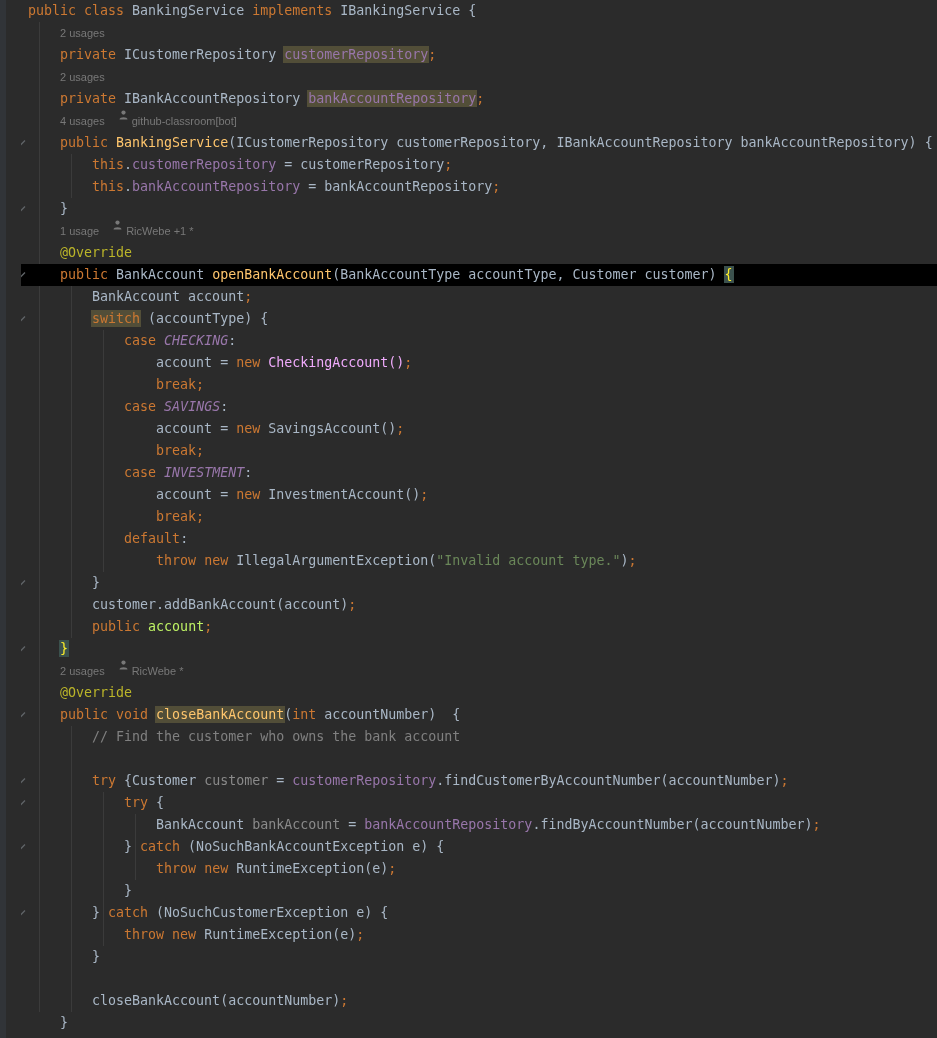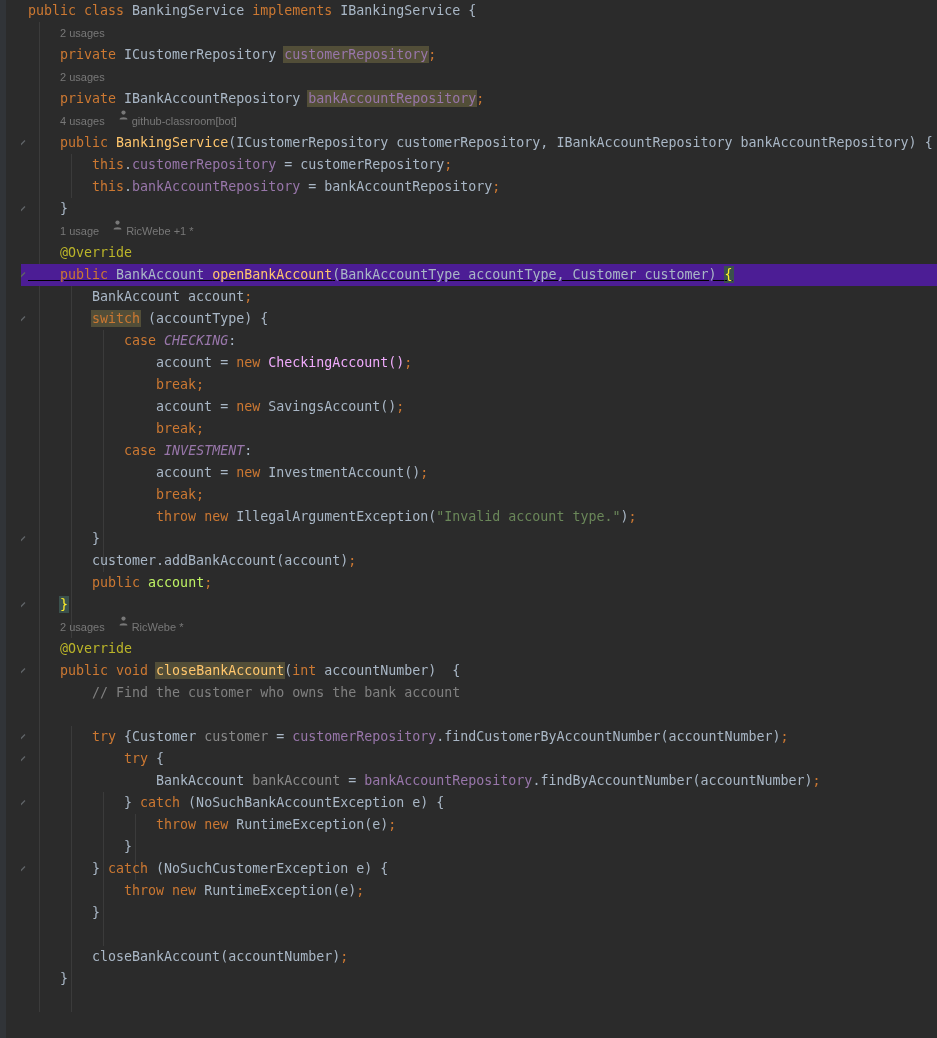--- a/index.html
+++ b/index.html
@@ -51,35 +51,37 @@
       <div class="line"><span class="tok-p" style="color: rgb(169, 183, 198);">        </span><span class="tok-k" style="color: rgb(204, 120, 50);">this</span><span class="tok-p" style="color: rgb(169, 183, 198);">.</span><span class="tok-f" style="color: rgb(152, 118, 170);">customerRepository</span><span class="tok-p" style="color: rgb(169, 183, 198);"> = customerRepository</span><span class="tok-k" style="color: rgb(204, 120, 50);">;</span></div>
       <div class="line"><span class="tok-p" style="color: rgb(169, 183, 198);">        </span><span class="tok-k" style="color: rgb(204, 120, 50);">this</span><span class="tok-p" style="color: rgb(169, 183, 198);">.</span><span class="tok-f" style="color: rgb(152, 118, 170);">bankAccountRepository</span><span class="tok-p" style="color: rgb(169, 183, 198);"> = bankAccountRepository</span><span class="tok-k" style="color: rgb(204, 120, 50);">;</span></div>
       <div class="line"><span class="fold"><svg width="10" height="7" viewBox="0 0 10 7">
             <path d="M1 1.5 L5 5.5 L9 1.5" fill="none" stroke="#5f6367" stroke-width="1.3"></path>
           </svg></span><span class="tok-p" style="color: rgb(169, 183, 198);">    }</span></div>
       <div class="line inlay" style="color: rgb(120, 120, 120);"><span class="cnt">1 usage</span><span class="person"><svg width="9" height="10" viewBox="0 0 9 10">
             <circle cx="4.5" cy="2.6" r="2.1" fill="#787878"></circle>
             <path d="M0.5 9.5 C0.5 6.6 8.5 6.6 8.5 9.5 Z" fill="#787878"></path>
           </svg></span><span>RicWebe +1 *</span></div>
       <div class="line"><span class="tok-p" style="color: rgb(169, 183, 198);">    </span><span class="tok-a" style="color: rgb(187, 181, 41);">@Override</span></div>
-      <div class="line" style="background: #4c1d95; text-decoration: underline;"><span class="fold"><svg width="10" height="7" viewBox="0 0 10 7">
+      <div class="line" style="background: #000000;"><span class="fold"><svg width="10" height="7" viewBox="0 0 10 7">
             <path d="M1 1.5 L5 5.5 L9 1.5" fill="none" stroke="#5f6367" stroke-width="1.3"></path>
           </svg></span><span class="tok-p" style="color: rgb(169, 183, 198);">    </span><span class="tok-k" style="color: rgb(204, 120, 50);">public </span><span class="tok-p" style="color: rgb(169, 183, 198);">BankAccount </span><span class="tok-m" style="color: rgb(255, 198, 109);">openBankAccount</span><span class="tok-p" style="color: rgb(169, 183, 198);">(BankAccountType accountType, Customer customer) </span><span class="tok-p" style="color: rgb(255, 239, 40); background: rgb(59, 81, 77); box-shadow: rgb(59, 81, 77) 0px 0px 0px 1px;">{</span><span class="caret" style="background: rgb(255, 255, 255);"></span></div>
       <div class="line"><span class="tok-p" style="color: rgb(169, 183, 198);">        BankAccount account</span><span class="tok-k" style="color: rgb(204, 120, 50);">;</span></div>
       <div class="line"><span class="fold"><svg width="10" height="7" viewBox="0 0 10 7">
             <path d="M1 1.5 L5 5.5 L9 1.5" fill="none" stroke="#5f6367" stroke-width="1.3"></path>
           </svg></span><span class="tok-p" style="color: rgb(169, 183, 198);">        </span><span class="tok-k hl" style="color: rgb(204, 120, 50); background: rgb(82, 78, 56);">switch</span><span class="tok-p" style="color: rgb(169, 183, 198);"> (accountType) {</span></div>
       <div class="line"><span class="tok-p" style="color: rgb(169, 183, 198);">            </span><span class="tok-k" style="color: rgb(204, 120, 50);">case </span><span class="tok-e" style="color: rgb(152, 118, 170);">CHECKING</span><span class="tok-p" style="color: rgb(169, 183, 198);">:</span></div>
       <div class="line"><span class="tok-p" style="color: rgb(169, 183, 198);">                account = </span><span class="tok-k" style="color: rgb(204, 120, 50);">new</span><span class="tok-p" style="color: #f0abfc;"> CheckingAccount()</span><span class="tok-k" style="color: rgb(204, 120, 50);">;</span></div>
       <div class="line"><span class="tok-p" style="color: rgb(169, 183, 198);">                </span><span class="tok-k" style="color: rgb(204, 120, 50);">break;</span></div>
+      <div class="line"><span class="tok-p" style="color: rgb(169, 183, 198);">            </span><span class="tok-k" style="color: rgb(204, 120, 50);">case </span><span class="tok-e" style="color: rgb(152, 118, 170);">SAVINGS</span><span class="tok-p" style="color: rgb(169, 183, 198);">:</span></div>
       <div class="line"><span class="tok-p" style="color: rgb(169, 183, 198);">                account = </span><span class="tok-k" style="color: rgb(204, 120, 50);">new</span><span class="tok-p" style="color: rgb(169, 183, 198);"> SavingsAccount()</span><span class="tok-k" style="color: rgb(204, 120, 50);">;</span></div>
       <div class="line"><span class="tok-p" style="color: rgb(169, 183, 198);">                </span><span class="tok-k" style="color: rgb(204, 120, 50);">break;</span></div>
       <div class="line"><span class="tok-p" style="color: rgb(169, 183, 198);">            </span><span class="tok-k" style="color: rgb(204, 120, 50);">case </span><span class="tok-e" style="color: rgb(152, 118, 170);">INVESTMENT</span><span class="tok-p" style="color: rgb(169, 183, 198);">:</span></div>
       <div class="line"><span class="tok-p" style="color: rgb(169, 183, 198);">                account = </span><span class="tok-k" style="color: rgb(204, 120, 50);">new</span><span class="tok-p" style="color: rgb(169, 183, 198);"> InvestmentAccount()</span><span class="tok-k" style="color: rgb(204, 120, 50);">;</span></div>
       <div class="line"><span class="tok-p" style="color: rgb(169, 183, 198);">                </span><span class="tok-k" style="color: rgb(204, 120, 50);">break;</span></div>
+      <div class="line"><span class="tok-p" style="color: rgb(169, 183, 198);">            </span><span class="tok-k" style="color: rgb(204, 120, 50);">default</span><span class="tok-p" style="color: rgb(169, 183, 198);">:</span></div>
       <div class="line"><span class="tok-p" style="color: rgb(169, 183, 198);">                </span><span class="tok-k" style="color: rgb(204, 120, 50);">throw new</span><span class="tok-p" style="color: rgb(169, 183, 198);"> IllegalArgumentException(</span><span class="tok-s" style="color: rgb(106, 135, 89);">"Invalid account type."</span><span class="tok-p" style="color: rgb(169, 183, 198);">)</span><span class="tok-k" style="color: rgb(204, 120, 50);">;</span></div>
       <div class="line"><span class="fold"><svg width="10" height="7" viewBox="0 0 10 7">
             <path d="M1 1.5 L5 5.5 L9 1.5" fill="none" stroke="#5f6367" stroke-width="1.3"></path>
           </svg></span><span class="tok-p" style="color: rgb(169, 183, 198);">        }</span></div>
       <div class="line"><span class="tok-p" style="color: rgb(169, 183, 198);">        customer.addBankAccount(account)</span><span class="tok-k" style="color: rgb(204, 120, 50);">;</span></div>
       <div class="line"><span class="tok-p" style="color: rgb(169, 183, 198);">        </span><span class="tok-k" style="color: rgb(204, 120, 50);">public</span><span class="tok-p" style="color: #bef264;"> account</span><span class="tok-k" style="color: rgb(204, 120, 50);">;</span></div>
       <div class="line"><span class="fold"><svg width="10" height="7" viewBox="0 0 10 7">
             <path d="M1 1.5 L5 5.5 L9 1.5" fill="none" stroke="#5f6367" stroke-width="1.3"></path>
           </svg></span><span class="tok-p" style="color: rgb(169, 183, 198);">    </span><span class="tok-p" style="color: rgb(255, 239, 40); background: rgb(59, 81, 77); box-shadow: rgb(59, 81, 77) 0px 0px 0px 1px;">}</span></div>
       <div class="line inlay" style="color: rgb(120, 120, 120);"><span class="cnt">2 usages</span><span class="person"><svg width="9" height="10" viewBox="0 0 9 10">

